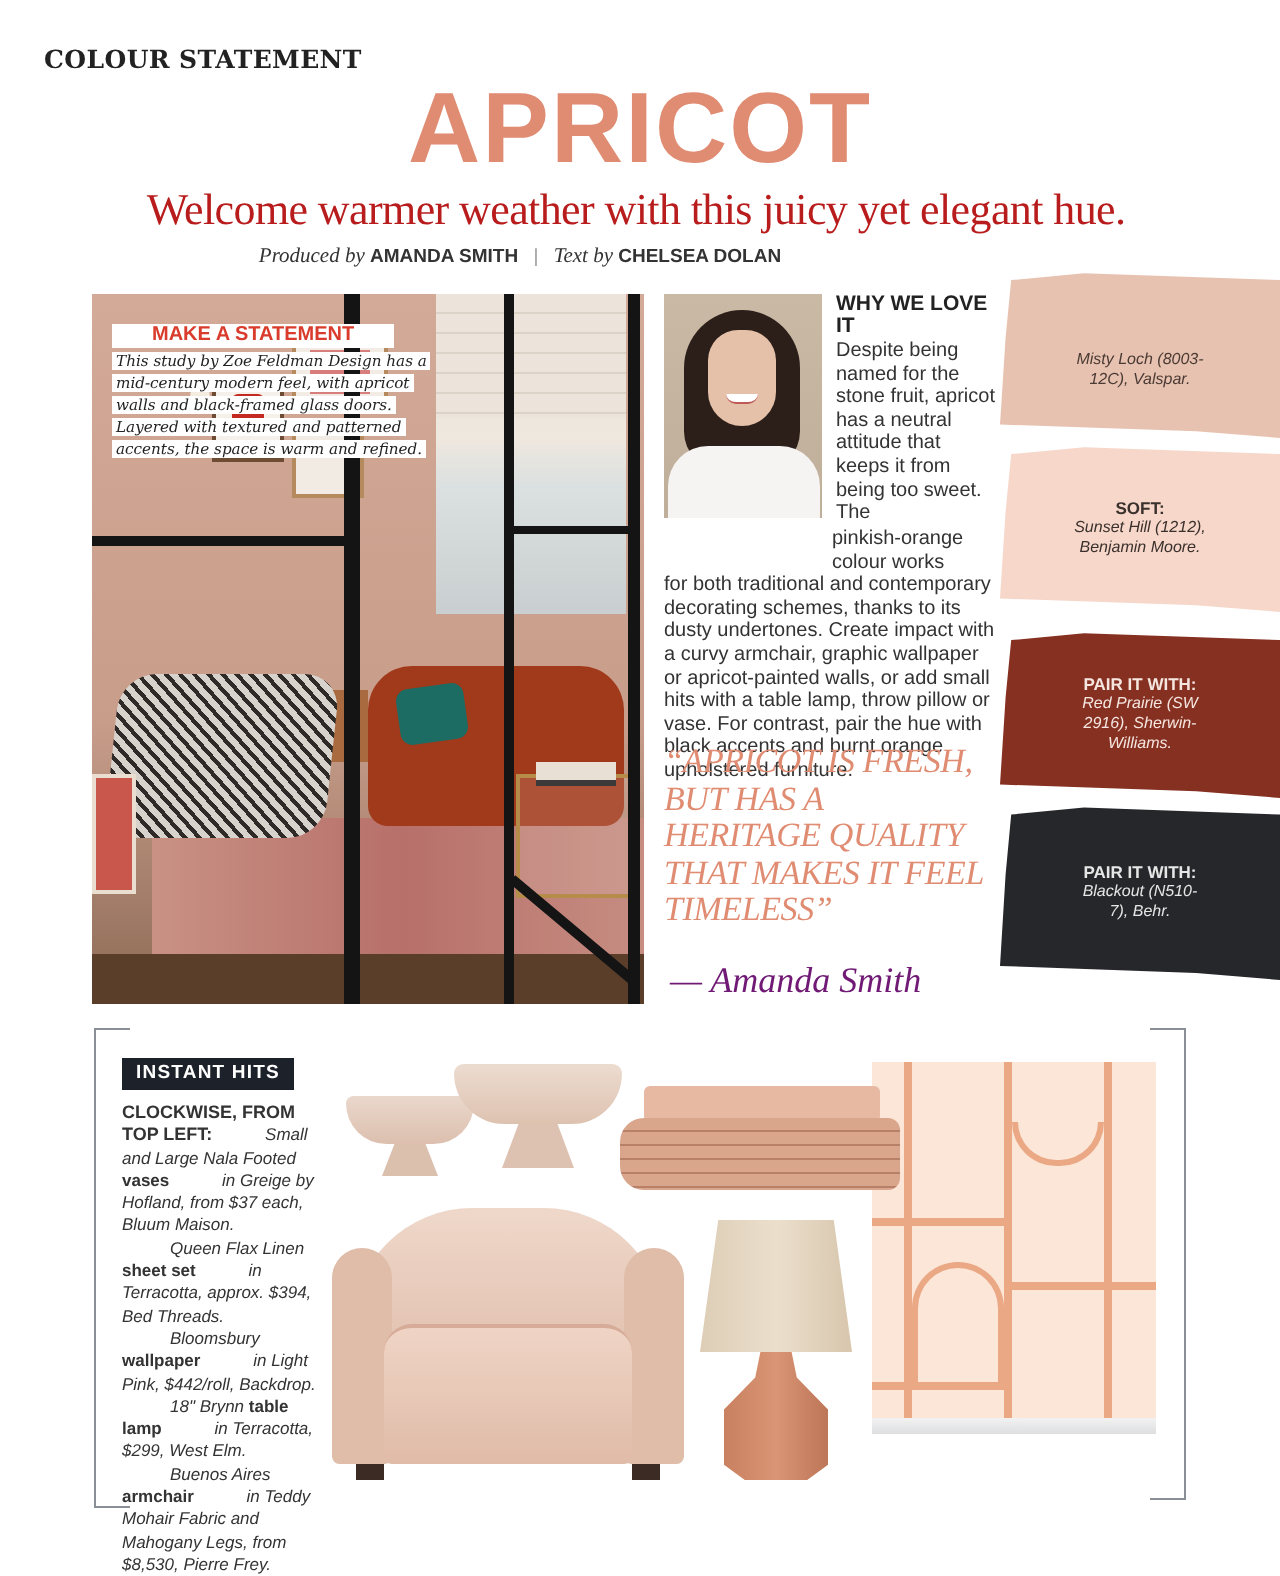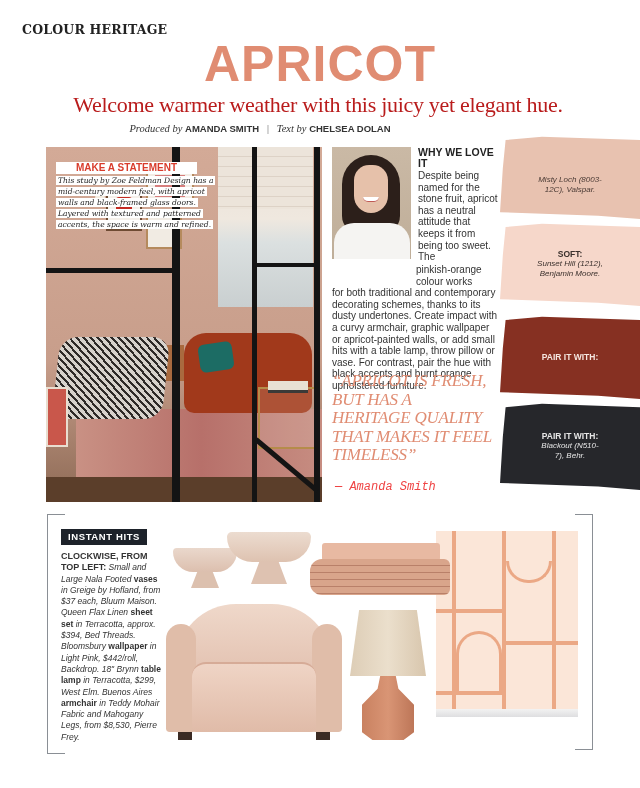--- a/index.html
+++ b/index.html
@@ -54,38 +54,38 @@
   .portrait .shirt { position: absolute; left: 2px; top: 76px; width: 76px; height: 40px; background: #f5f4f2; border-radius: 20px 20px 0 0; }
 
   .why { position: absolute; left: 418px; top: 147px; width: 80px; }
   .why-title { font-weight: bold; font-size: 10.5px; line-height: 11px; color: #222; }
   .body-text { font-size: 10px; line-height: 11.6px; color: #333; }
   .why .body-text { margin-top: 1px; }
   .body-cont { position: absolute; left: 332px; top: 264px; width: 166px; }
   .body-cont .indent { padding-left: 84px; }
 
   .quote { position: absolute; left: 332px; top: 372px; width: 160px; font-family: "Liberation Serif", serif; font-style: italic; font-size: 17px; line-height: 18.5px; color: #e08c72; letter-spacing: -0.2px; }
-  .signature { position: absolute; left: 335px; top: 480px; font-family: Liberation Mono, monospace; font-style: italic; font-size: 12px; color: #ef4444; }
+  .signature { position: absolute; left: 335px; top: 480px; font-family: Liberation Serif, serif; font-style: italic; font-size: 18px; color: #701a75; }
 
   
   .swatch { position: absolute; left: 500px; width: 140px; text-align: center; font-size: 8px; line-height: 10px; display: flex; flex-direction: column; align-items: center; justify-content: center; }
   .swatch .sw-label { font-weight: bold; font-size: 8.5px; }
   .swatch .sw-name { font-style: italic; }
   .sw1 { top: 135px; height: 84px; background: #e8c2b0; clip-path: polygon(4% 6%, 30% 2%, 100% 6%, 100% 100%, 70% 96%, 0 92%, 2% 40%); color: #4a3a34; }
   .sw2 { top: 222px; height: 84px; background: #f6d7ca; clip-path: polygon(4% 6%, 30% 2%, 100% 6%, 100% 100%, 70% 96%, 0 92%, 2% 40%); color: #3a302c; }
   .sw3 { top: 315px; height: 84px; background: #863022; clip-path: polygon(4% 6%, 30% 2%, 100% 6%, 100% 100%, 70% 96%, 0 92%, 2% 40%); color: #f5e6e0; }
   .sw4 { top: 402px; height: 88px; background: #26272b; clip-path: polygon(4% 6%, 30% 2%, 100% 6%, 100% 100%, 70% 96%, 0 92%, 2% 40%); color: #e6e6e6; }
 
   
   .bracket-l { position: absolute; left: 47px; top: 514px; width: 18px; height: 240px; border-left: 1px solid #8a8f95; border-top: 1px solid #8a8f95; border-bottom: 1px solid #8a8f95; }
   .bracket-r { position: absolute; left: 575px; top: 514px; width: 18px; height: 236px; border-right: 1px solid #8a8f95; border-top: 1px solid #8a8f95; border-bottom: 1px solid #8a8f95; }
   .hits-tag { position: absolute; left: 61px; top: 529px; width: 86px; height: 16px; background: #1d222a; color: #fff; font-weight: bold; font-size: 9.5px; letter-spacing: 0.6px; text-align: center; line-height: 16px; }
   .hits-text { position: absolute; left: 61px; top: 551px; width: 102px; font-size: 8.5px; line-height: 11.3px; color: #333; }
   .hits-text b { font-weight: bold; }
-  .hits-text i { font-style: italic; }
+  .hits-text i { font-style: italic; margin-left: 24px; }
   .hits-text .lead { font-weight: bold; font-style: normal; font-size: 9px; }
 
   .vase1 { position: absolute; left: 173px; top: 548px; width: 64px; height: 42px; }
   .vase1 .bowl { position: absolute; left: 0; top: 0; width: 64px; height: 24px; background: linear-gradient(180deg, #ead8cc, #dcbfae); border-radius: 6px 6px 32px 32px; }
   .vase1 .foot { position: absolute; left: 18px; top: 22px; width: 28px; height: 18px; background: #dcc0ae; clip-path: polygon(25% 0, 75% 0, 100% 100%, 0 100%); }
   .vase2 { position: absolute; left: 227px; top: 532px; width: 84px; height: 54px; }
   .vase2 .bowl { position: absolute; left: 0; top: 0; width: 84px; height: 30px; background: linear-gradient(180deg, #ecdcd0, #dec2b0); border-radius: 8px 8px 42px 42px; }
   .vase2 .foot { position: absolute; left: 24px; top: 28px; width: 36px; height: 24px; background: #dec2b1; clip-path: polygon(25% 0, 75% 0, 100% 100%, 0 100%); }
 
   .sheets { position: absolute; left: 310px; top: 543px; width: 140px; height: 54px; }
@@ -105,21 +105,21 @@
   .armchair .leg1, .armchair .leg2 { position: absolute; top: 128px; width: 14px; height: 8px; background: #3b2b24; }
   .armchair .leg1 { left: 12px; } .armchair .leg2 { left: 150px; }
 
   .tablelamp { position: absolute; left: 350px; top: 610px; width: 76px; height: 130px; }
   .tablelamp .shade { position: absolute; left: 0; top: 0; width: 76px; height: 66px; background: linear-gradient(90deg, #ddcdb6, #ebdfcc, #d8c6ad); clip-path: polygon(12% 0, 88% 0, 100% 100%, 0 100%); }
   .tablelamp .base { position: absolute; left: 12px; top: 66px; width: 52px; height: 64px; background: linear-gradient(90deg, #c98160, #d99575, #bd7658); clip-path: polygon(35% 0, 65% 0, 70% 20%, 100% 45%, 100% 88%, 80% 100%, 20% 100%, 0 88%, 0 45%, 30% 20%); }
 </style>
 </head>
 <body>
 
-<div class="section-label">COLOUR HERITAGE</div>
+<div class="section-label">COLOUR STATEMENT</div>
 <h1 class="title">APRICOT</h1>
 <div class="subtitle">Welcome warmer weather with this juicy yet elegant hue.</div>
 <div class="credits">
   <i>Produced by</i>
   <b>AMANDA SMITH</b>
   <span class="sep">|</span>
   <i>Text by</i>
   <b>CHELSEA DOLAN</b>
 </div>
 
@@ -172,20 +172,21 @@
 
 <div class="swatch sw1">
   <div class="sw-name" style="width:70px;margin-top:16px;">Misty Loch (8003-12C), Valspar.</div>
 </div>
 <div class="swatch sw2">
   <div class="sw-label">SOFT:</div>
   <div class="sw-name" style="width:80px;text-align:center;">Sunset Hill (1212), Benjamin Moore.</div>
 </div>
 <div class="swatch sw3">
   <div class="sw-label">PAIR IT WITH:</div>
+  <div class="sw-name" style="width:76px;">Red Prairie (SW 2916), Sherwin-Williams.</div>
 </div>
 <div class="swatch sw4">
   <div class="sw-label">PAIR IT WITH:</div>
   <div class="sw-name" style="width:64px;">Blackout (N510-7), Behr.</div>
 </div>
 
 <div class="bracket-l"></div>
 <div class="bracket-r"></div>
 <div class="hits-tag">INSTANT HITS</div>
 <div class="hits-text">

